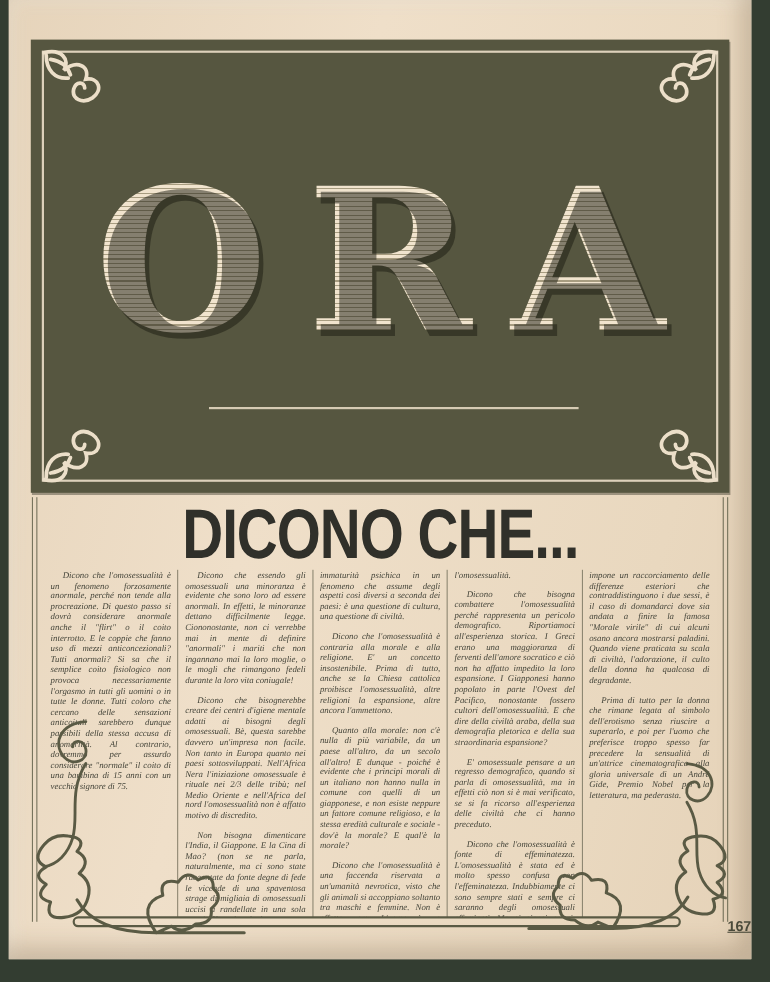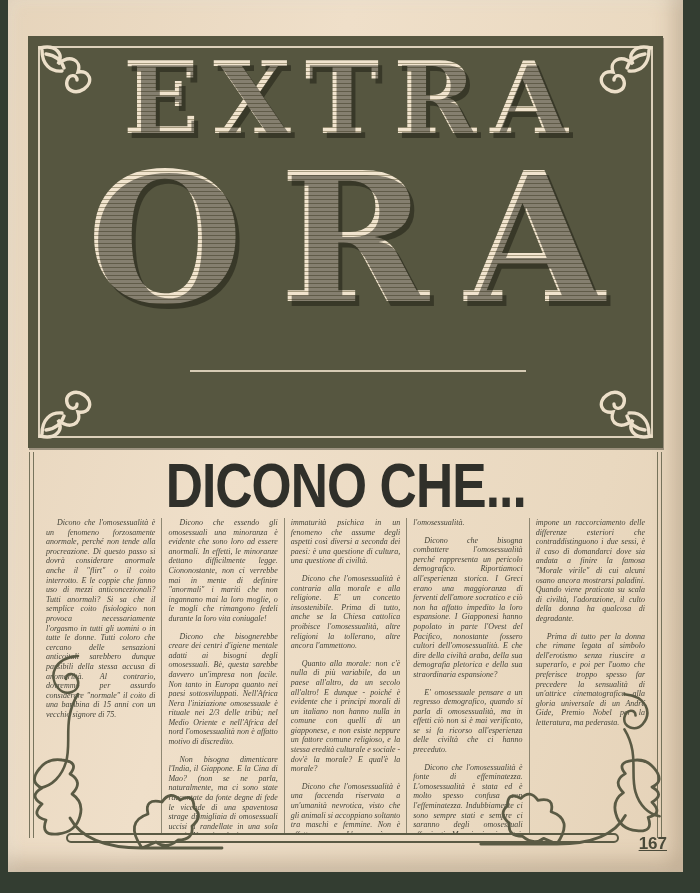--- a/index.html
+++ b/index.html
@@ -48,21 +48,21 @@
   .col p{margin:0 0 8px;text-indent:11px;text-align:justify;color:var(--ink);
          font:italic 8px/9.6px "Liberation Serif",serif;}
   .col p.cont{text-indent:0;}
   .curl{position:absolute;}
   .curl-l{left:24px;top:650px;width:80px;height:150px;}
   .curl-r{right:16px;top:688px;width:74px;height:140px;transform:scaleX(-1);}
   .fl-bl{left:14px;top:756px;width:205px;height:104px;}
   .fl-br{right:12px;top:752px;width:195px;height:108px;transform:scaleX(-1);}
   .hrule{position:absolute;top:833px;left:58px;right:64px;height:6px;
          border:2px solid var(--rule);border-radius:8px;}
-  .pageno{position:absolute;top:834px;right:16px;font-size:17px;font-weight:bold;color:#4a4a3a;text-decoration:underline;}
+  .pageno{position:absolute;top:834px;right:0;font-size:13px;font-weight:bold;color:#4a4a3a;text-decoration:underline;}
   svg path{vector-effect:non-scaling-stroke;}
 </style>
 </head>
 <body>
 
 <div class="sheet">
 
   <div class="masthead">
     <div class="mast-frame"></div>
 
@@ -76,21 +76,20 @@
     </svg>
     <svg class="orn obl" viewBox="0 0 60 60">
       <path d="M4,4 C20,0 28,10 22,20 C34,10 46,16 42,28 C54,26 58,38 48,45 C39,51 29,46 31,37 C33,30 41,30 41,36
                M6,6 C6,20 14,28 26,27 M10,10 q14,2 18,14" fill="none" stroke="#ecdfc9" stroke-width="3.4" stroke-linecap="round"></path>
     </svg>
     <svg class="orn obr" viewBox="0 0 60 60">
       <path d="M4,4 C20,0 28,10 22,20 C34,10 46,16 42,28 C54,26 58,38 48,45 C39,51 29,46 31,37 C33,30 41,30 41,36
                M6,6 C6,20 14,28 26,27 M10,10 q14,2 18,14" fill="none" stroke="#ecdfc9" stroke-width="3.4" stroke-linecap="round"></path>
     </svg>
 
-    <div class="t-extra">EXTRA</div>
     <div class="t-ora">ORA</div>
     <div class="sub-line"></div>
   </div>
 
   <div class="vline l1"></div>
   <div class="vline l2"></div>
   <div class="vline r1"></div>
   <div class="vline r2"></div>
 
   <h1 class="headline">
@@ -101,21 +100,21 @@
       <div class="col">
         <p>Dicono che l'omosessualità è un fenomeno forzosamente anormale, perché non tende alla procreazione. Di questo passo si dovrà considerare anormale anche il "flirt" o il coito interrotto. E le coppie che fanno uso di mezzi anticoncezionali? Tutti anormali? Si sa che il semplice coito fisiologico non provoca necessariamente l'orgasmo in tutti gli uomini o in tutte le donne. Tutti coloro che cercano delle sensazioni anticoitali sarebbero dunque passibili della stessa accusa di anomarlità. Al contrario, dovremmo per assurdo considerare "normale" il coito di una bambina di 15 anni con un vecchio signore di 75.</p>
       </div>
       <div class="col">
         <p>Dicono che essendo gli omosessuali una minoranza è evidente che sono loro ad essere anormali. In effetti, le minoranze dettano difficilmente legge. Ciononostante, non ci verrebbe mai in mente di definire "anormali" i mariti che non ingannano mai la loro moglie, o le mogli che rimangono fedeli durante la loro vita coniugale!</p>
         <p>Dicono che bisognerebbe creare dei centri d'igiene mentale adatti ai bisogni degli omosessuali. Bè, questa sarebbe davvero un'impresa non facile. Non tanto in Europa quanto nei paesi sottosviluppati. Nell'Africa Nera l'iniziazione omosessuale è rituale nei 2/3 delle tribù; nel Medio Oriente e nell'Africa del nord l'omosessualità non è affatto motivo di discredito.</p>
         <p>Non bisogna dimenticare l'India, il Giappone. E la Cina di Mao? (non se ne parla, naturalmente, ma ci sono state raccontate da fonte degne di fede le vicende di una spaventosa strage di migliaia di omosessuali uccisi a randellate in una sola notte). Non si può ricercare una base comune di</p>
       </div>
       <div class="col">
         <p class="cont">immaturità psichica in un fenomeno che assume degli aspetti così diversi a seconda dei paesi: è una questione di cultura, una questione di civiltà.</p>
-        <p>Dicono che l'omosessualità è contraria alla morale e alla religione. E' un concetto insostenibile. Prima di tutto, anche se la Chiesa cattolica proibisce l'omosessualità, altre religioni la tollerano, altre ancora l'ammettono.</p>
+        <p>Dicono che l'omosessualità è contraria alla morale e alla religione. E' un concetto insostenibile. Prima di tutto, anche se la Chiesa cattolica proibisce l'omosessualità, altre religioni la espansione, altre ancora l'ammettono.</p>
         <p>Quanto alla morale: non c'è nulla di più variabile, da un paese all'altro, da un secolo all'altro! E dunque - poiché è evidente che i principi morali di un italiano non hanno nulla in comune con quelli di un giapponese, e non esiste neppure un fattore comune religioso, e la stessa eredità culturale e sociale - dov'è la morale? E qual'è la morale?</p>
         <p>Dicono che l'omosessualità è una faccenda riservata a un'umanità nevrotica, visto che gli animali si accoppiano soltanto tra maschi e femmine. Non è affatto vero. L'uomo è un mammifero e tutti i mammiferi praticano correntemente sia la masturbazione che</p>
       </div>
       <div class="col">
         <p class="cont">l'omosessualità.</p>
         <p>Dicono che bisogna combattere l'omosessualità perché rappresenta un pericolo demografico. Riportiamoci all'esperienza storica. I Greci erano una maggioranza di ferventi dell'amore socratico e ciò non ha affatto impedito la loro espansione. I Giapponesi hanno popolato in parte l'Ovest del Pacifico, nonostante fossero cultori dell'omosessualità. E che dire della civiltà araba, della sua demografia pletorica e della sua straordinaria espansione?</p>
         <p>E' omosessuale pensare a un regresso demografico, quando si parla di omosessualità, ma in effetti ciò non si è mai verificato, se si fa ricorso all'esperienza delle civiltà che ci hanno preceduto.</p>
         <p>Dicono che l'omosessualità è fonte di effeminatezza. L'omosessualità è stata ed è molto spesso confusa con l'effeminatezza. Indubbiamente ci sono sempre stati e sempre ci saranno degli omosessuali effeminati. Ma ai giorni nostri, quando tra i giovani (che non sono affatto forzosamente tutti gli omosessuali) la moda</p>
       </div>
       <div class="col">

